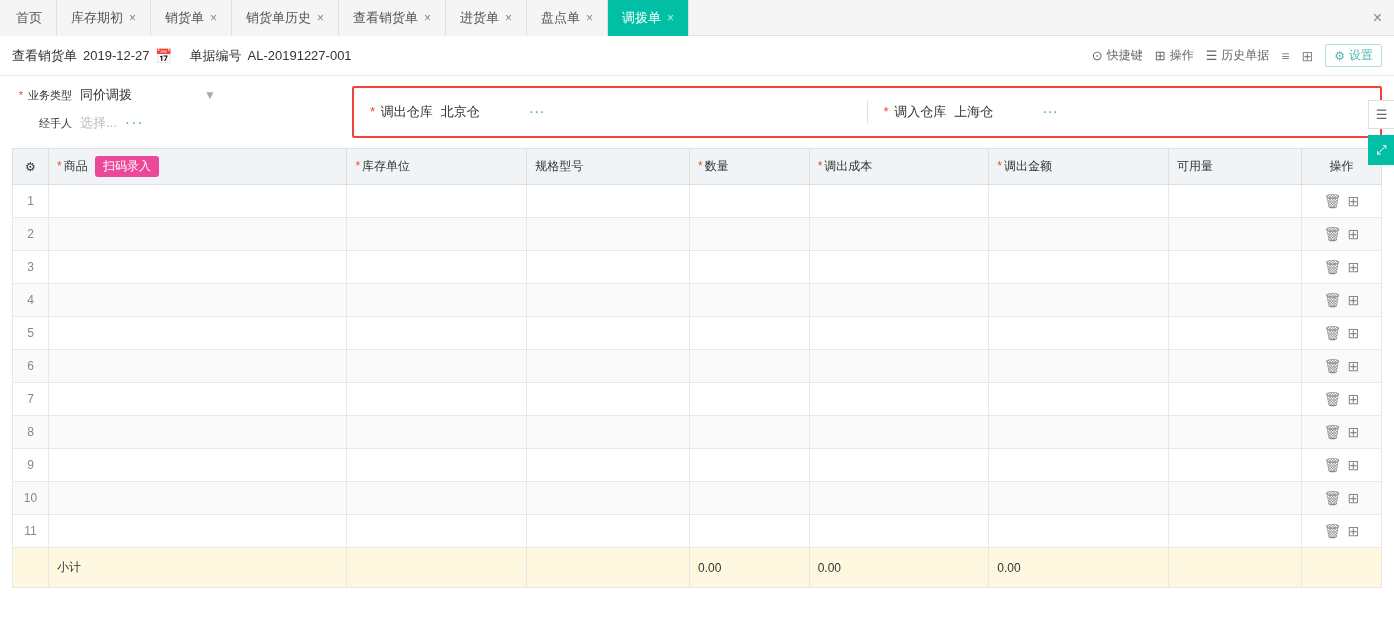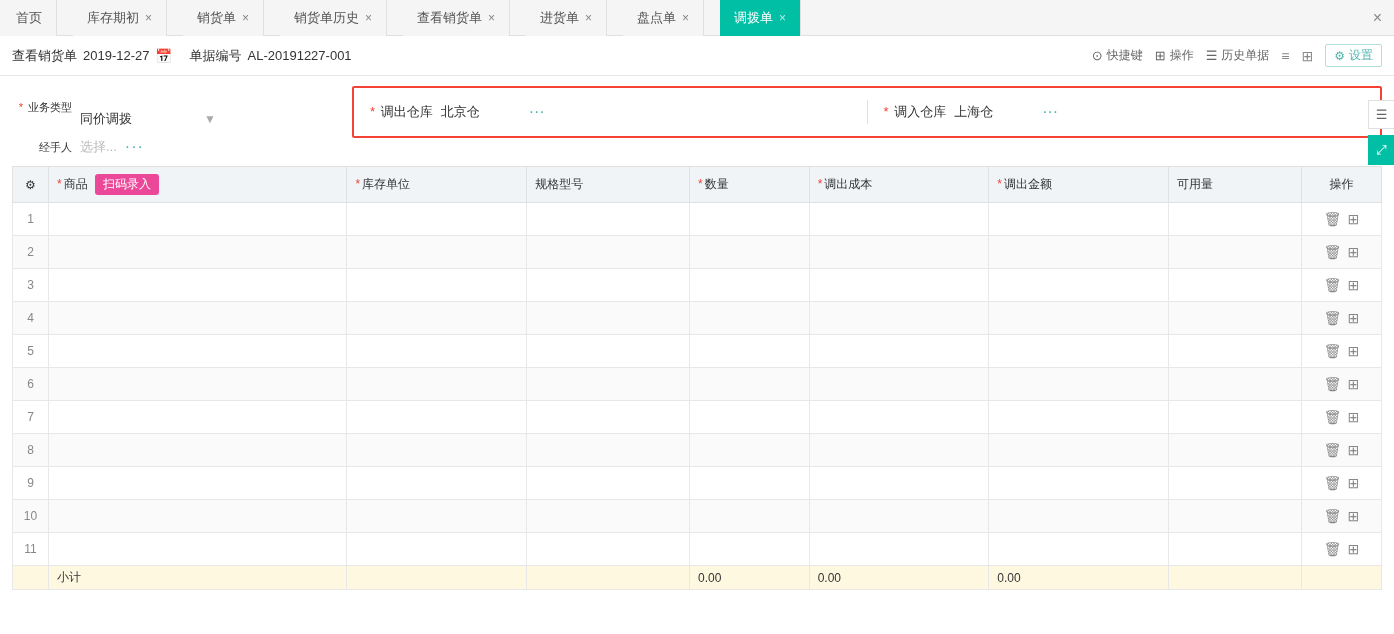--- a/index.html
+++ b/index.html
@@ -6,21 +6,20 @@
     body { font-family: 'Microsoft YaHei', Arial, sans-serif; font-size: 13px; background: #fff; color: #333; }
     
     
     .tab-bar {
       display: flex;
       align-items: center;
       border-bottom: 1px solid #e0e0e0;
       background: #f5f5f5;
       height: 36px;
       padding-left: 0;
-      gap: 16px;
     }
     .tab-item {
       display: flex;
       align-items: center;
       padding: 0 14px;
       height: 36px;
       cursor: pointer;
       border-right: 1px solid #e0e0e0;
       font-size: 13px;
       color: #555;
@@ -134,21 +133,20 @@
       text-align: right;
     }
     .required-star { color: #f44336; margin-right: 2px; }
     .form-select {
       display: flex;
       align-items: center;
       gap: 4px;
       cursor: pointer;
       font-size: 13px;
       color: #333;
-      margin-top: 24px;
     }
     .form-select-val { min-width: 120px; }
     .form-select-arrow { color: #aaa; font-size: 12px; }
     .form-dots { color: #4db6ac; font-size: 16px; letter-spacing: 1px; cursor: pointer; }
     
     
     .warehouse-box {
       border: 2px solid #f44336;
       border-radius: 2px;
       padding: 12px 16px;
@@ -221,21 +219,21 @@
       padding: 0 8px;
       color: #333;
     }
     table tbody td.row-num {
       color: #888;
       text-align: center;
       width: 36px;
     }
     table tfoot tr {
       background: #fff8e1;
-      height: 24px;
+      height: 40px;
     }
     table tfoot td {
       border: 1px solid #e8e8e8;
       padding: 0 8px;
       font-size: 12px;
     }
     .th-gear {
       width: 36px;
       text-align: center;
     }

